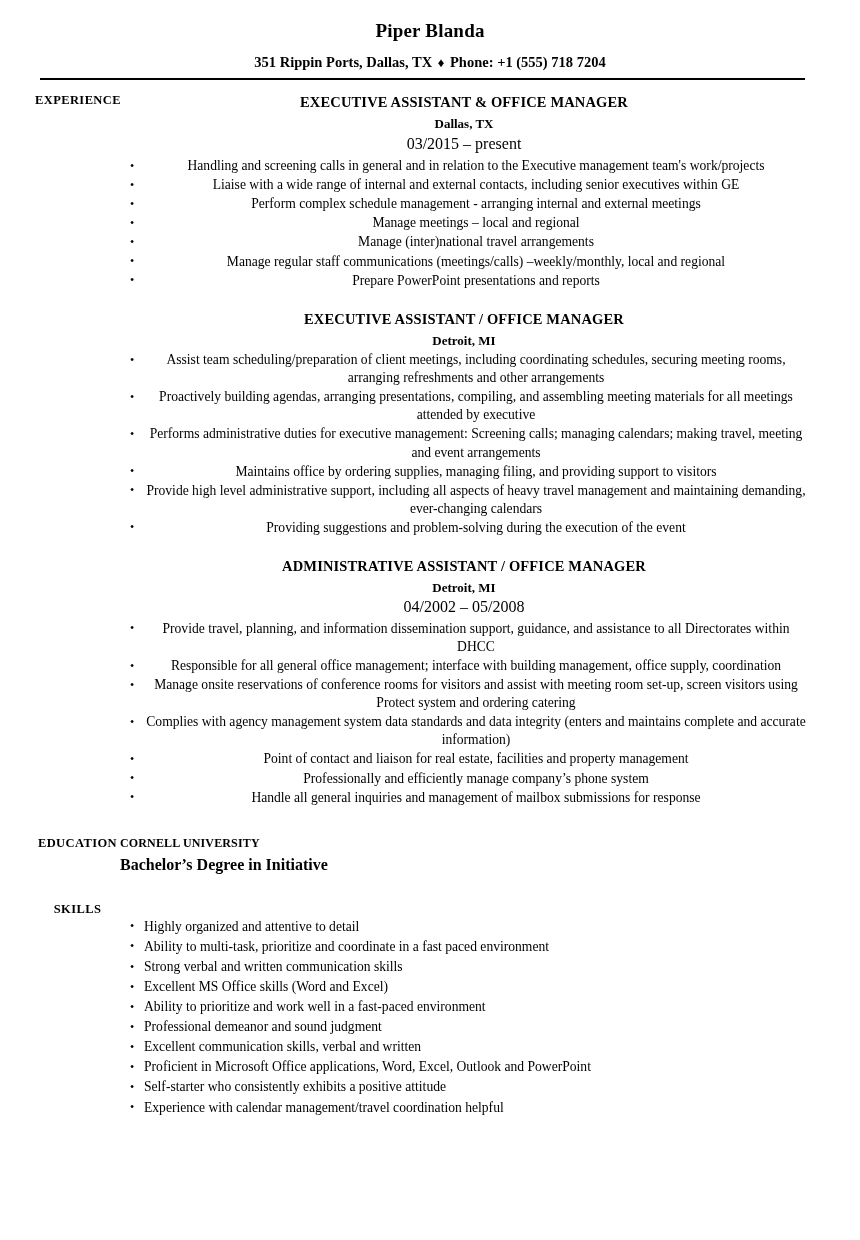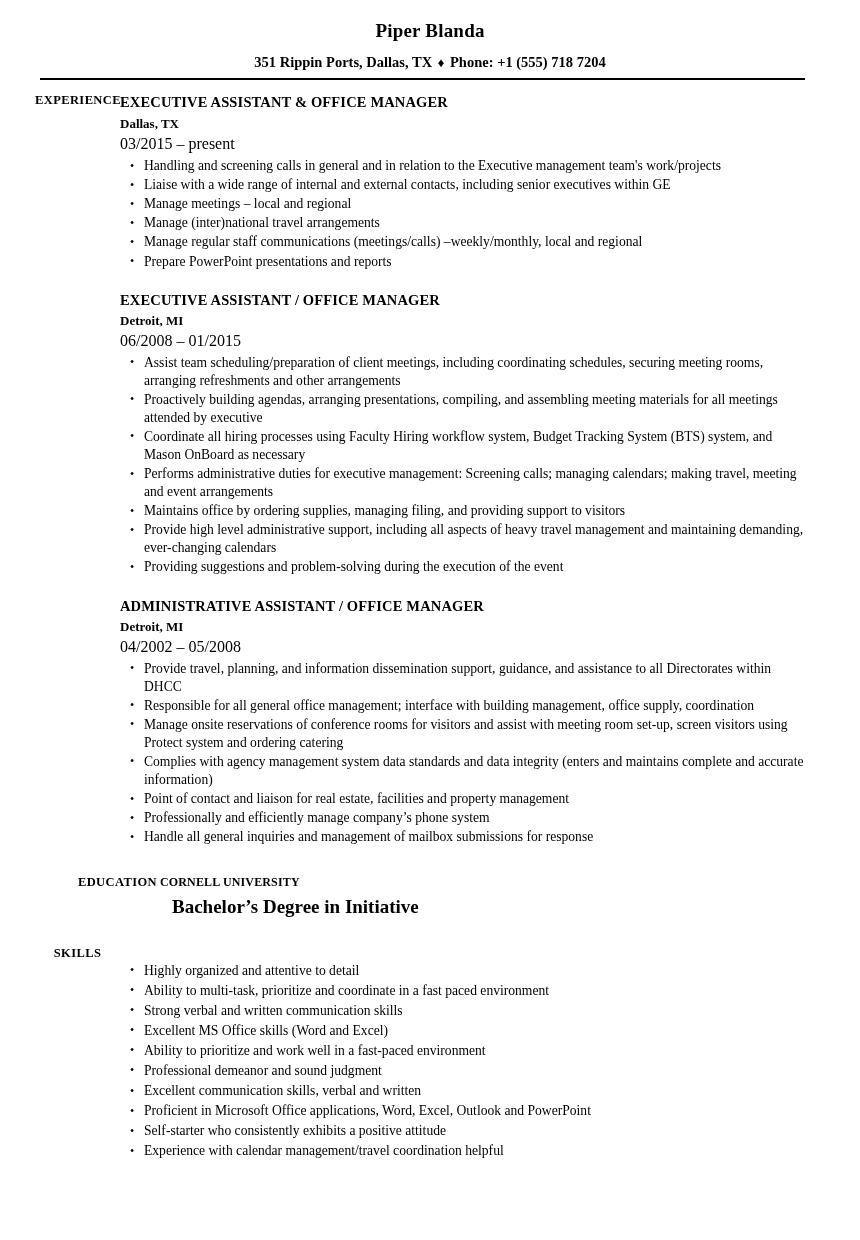--- a/index.html
+++ b/index.html
@@ -67,25 +67,25 @@
     line-height: 1.25;
     text-align: center;
   }
   .section-body {
     flex: 1;
     padding-right: 52px;
     box-sizing: border-box;
   }
 
   #experience-section { margin-top: 13px; }
-  #education-section  { margin-top: 29px; padding-left: 40px; }
+  #education-section  { margin-top: 29px; }
   #skills-section     { margin-top: 26px; }
 
   
-  .job { margin-bottom: 0; }
+  .job { margin-bottom: 0; text-align: center; }
   .job + .job { margin-top: 20px; }
 
   .job-title {
     font-size: 14.5px;
     font-weight: bold;
     letter-spacing: 0.15px;
     line-height: 1.3;
   }
   .job-location {
     font-size: 13px;
@@ -124,25 +124,24 @@
   #job-bullets-0 { margin-top: 3px; }
 
   
   .edu-school {
     font-size: 12px;
     font-weight: bold;
     letter-spacing: 0.15px;
     line-height: 1.3;
   }
   .edu-degree {
-    font-size: 19px;
+    font-size: 16px;
     font-weight: bold;
     line-height: 1.35;
     margin-top: 3px;
-    margin-left: 12px;
   }
 
   
   #skills-list { margin-top: 16px; }
   #skills-list > li { margin-top: 2px; }
 </style>
 </head>
 <body>
 
 <div class="page">
@@ -161,35 +160,34 @@
     <div class="section-label">EXPERIENCE</div>
     <div class="section-body">
 
       <div class="job">
         <div class="job-title">EXECUTIVE ASSISTANT &amp; OFFICE MANAGER</div>
         <div class="job-location">Dallas, TX</div>
         <div class="job-dates">03/2015 – present</div>
         <ul class="bullets" id="job-bullets-0">
           <li>Handling and screening calls in general and in relation to the Executive management team's work/projects</li>
           <li>Liaise with a wide range of internal and external contacts, including senior executives within GE</li>
+          <li>Perform complex schedule management - arranging internal and external meetings</li>
           <li>Manage meetings – local and regional</li>
           <li>Manage (inter)national travel arrangements</li>
           <li>Manage regular staff communications (meetings/calls) –weekly/monthly, local and regional</li>
           <li>Prepare PowerPoint presentations and reports</li>
         </ul>
       </div>
 
       <div class="job">
         <div class="job-title">EXECUTIVE ASSISTANT / OFFICE MANAGER</div>
         <div class="job-location">Detroit, MI</div>
-        <div class="job-dates">06/2008 – 01/2015</div>
         <ul class="bullets">
           <li>Assist team scheduling/preparation of client meetings, including coordinating schedules, securing meeting rooms, arranging refreshments and other arrangements</li>
           <li>Proactively building agendas, arranging presentations, compiling, and assembling meeting materials for all meetings attended by executive</li>
-          <li>Coordinate all hiring processes using Faculty Hiring workflow system, Budget Tracking System (BTS) system, and Mason OnBoard as necessary</li>
           <li>Performs administrative duties for executive management: Screening calls; managing calendars; making travel, meeting and event arrangements</li>
           <li>Maintains office by ordering supplies, managing filing, and providing support to visitors</li>
           <li>Provide high level administrative support, including all aspects of heavy travel management and maintaining demanding, ever-changing calendars</li>
           <li>Providing suggestions and problem-solving during the execution of the event</li>
         </ul>
       </div>
 
       <div class="job">
         <div class="job-title">ADMINISTRATIVE ASSISTANT / OFFICE MANAGER</div>
         <div class="job-location">Detroit, MI</div>

